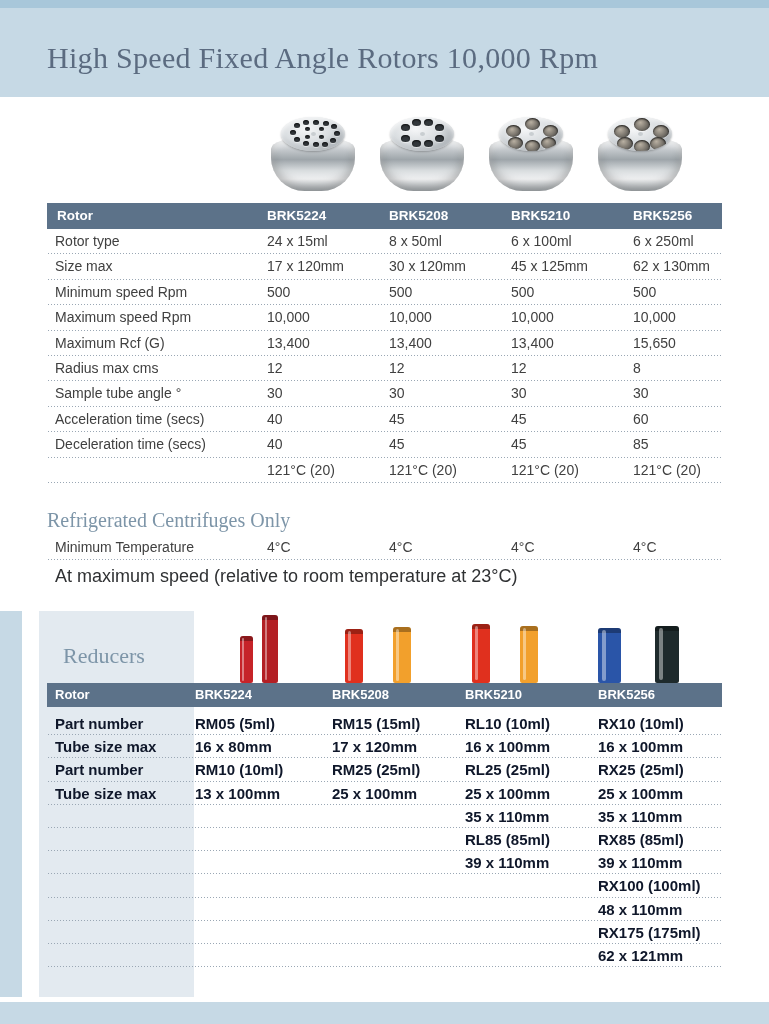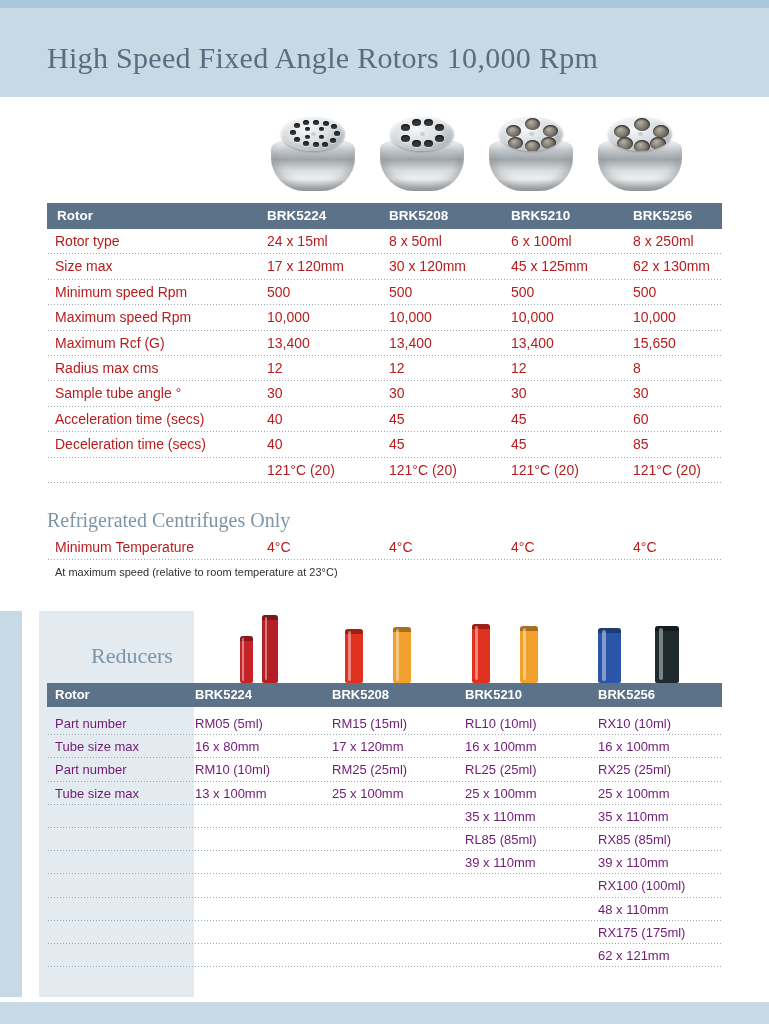--- a/index.html
+++ b/index.html
@@ -41,68 +41,68 @@
   .rotor-pic .hole.big{background:radial-gradient(circle at 40% 35%,#b9b0a2 0%,#6e6a63 60%,#2e3134 100%);}
   .rotor-pic .hub{position:absolute;left:30px;top:15px;width:5px;height:4px;border-radius:50%;background:#c9ced1;}
 
   
   .tbl{position:absolute;left:47px;width:675px;}
   .thead{
     background:#5c7289;color:#ffffff;height:26px;
   }
   .thead .cell{line-height:26px;font-size:13.5px;font-weight:bold;}
   .row{height:25.4px;position:relative;}
-  .row .cell{line-height:25.4px;font-size:14px;color:#b91c1c;}
+  .row .cell{line-height:25.4px;font-size:14px;color:#404040;}
   .cell{position:absolute;top:0;white-space:nowrap;}
   .c0{left:8px;}
   .c1{left:220px;}
   .c2{left:342px;}
   .c3{left:464px;}
   .c4{left:586px;}
   .thead .c0{left:10px;}
   .dotrule{
     position:absolute;left:0;bottom:0;width:675px;height:1px;
     background-image:radial-gradient(circle, #9aa7b4 0.6px, transparent 0.7px);
     background-size:3px 1px;background-repeat:repeat-x;
   }
 
   .sub-head{
     position:absolute;left:47px;
     font-family:"Liberation Serif", serif;
     font-size:20px;color:#7d95a8;white-space:nowrap;
   }
   .footnote{
     position:absolute;left:55px;
-    font-size:11px;color:#2f3133;white-space:nowrap;
+    font-size:18px;color:#2f3133;white-space:nowrap;
   }
   .red-leftstrip{position:absolute;left:0;top:611px;width:22px;height:386px;background:#c6d9e5;}
   .red-panel{position:absolute;left:39px;top:611px;width:155px;height:386px;background:#e3eaf0;}
   .reducers-title{
     position:absolute;left:63px;top:643px;
     font-family:"Liberation Serif", serif;
-    font-size:22px;color:#7d95a8;white-space:nowrap;margin-left:28px;
+    font-size:22px;color:#7d95a8;white-space:nowrap;
   }
 
   
   .tubes{position:absolute;left:0;top:605px;width:769px;height:78px;}
   .tube{position:absolute;bottom:0;border-radius:3px 3px 2px 2px;}
   .tube::after{
     content:"";position:absolute;left:18%;top:2px;width:16%;height:92%;
     background:rgba(255,255,255,.42);border-radius:2px;
   }
   .tube .rim{position:absolute;left:0;top:0;width:100%;height:5px;border-radius:3px 3px 0 0;
     background:rgba(0,0,0,.30);}
 
   .red-thead{
     position:absolute;left:47px;top:683px;width:675px;height:24px;background:#5c7289;color:#fff;
   }
   .red-thead .cell{line-height:24px;font-size:13px;font-weight:bold;}
   .rtbl{position:absolute;left:47px;width:675px;}
   .rrow{height:23.2px;position:relative;}
-  .rrow .cell{line-height:23.2px;font-size:13px;color:#701a75;}
+  .rrow .cell{line-height:23.2px;font-size:15px;color:#0f172a;font-weight:bold;}
   .rc0{left:8px;}
   .rc1{left:148px;}
   .rc2{left:285px;}
   .rc3{left:418px;}
   .rc4{left:551px;}
   .rdot{
     position:absolute;left:0;bottom:0;width:675px;height:1px;
     background-image:radial-gradient(circle, #9aa7b4 0.6px, transparent 0.7px);
     background-size:3px 1px;background-repeat:repeat-x;
   }
@@ -190,21 +190,21 @@
       <div class="cell c2">BRK5208</div>
       <div class="cell c3">BRK5210</div>
       <div class="cell c4">BRK5256</div>
     </div>
 
     <div class="row">
       <div class="cell c0">Rotor type</div>
       <div class="cell c1">24 x 15ml</div>
       <div class="cell c2">8 x 50ml</div>
       <div class="cell c3">6 x 100ml</div>
-      <div class="cell c4">8 x 250ml</div>
+      <div class="cell c4">6 x 250ml</div>
       <div class="dotrule"></div>
     </div>
     <div class="row">
       <div class="cell c0">Size max</div>
       <div class="cell c1">17 x 120mm</div>
       <div class="cell c2">30 x 120mm</div>
       <div class="cell c3">45 x 125mm</div>
       <div class="cell c4">62 x 130mm</div>
       <div class="dotrule"></div>
     </div>

